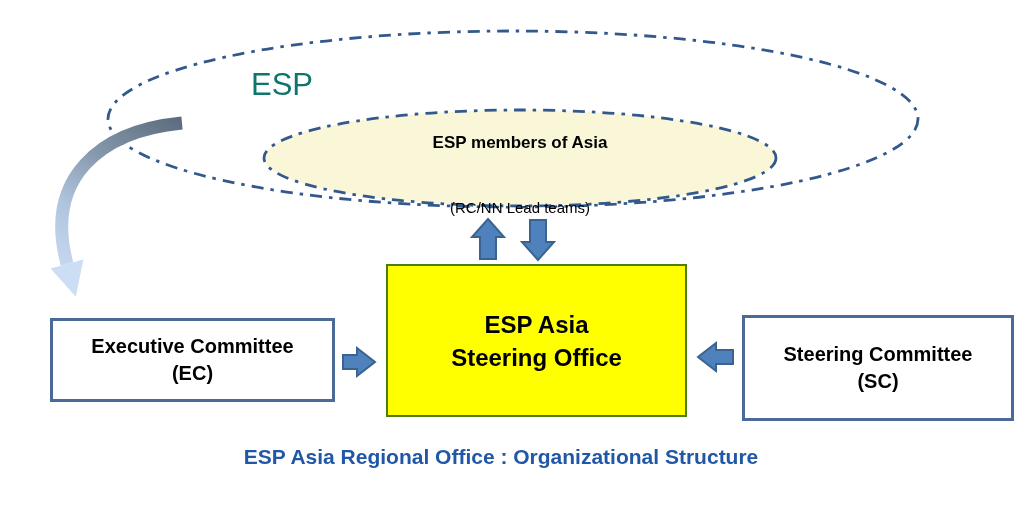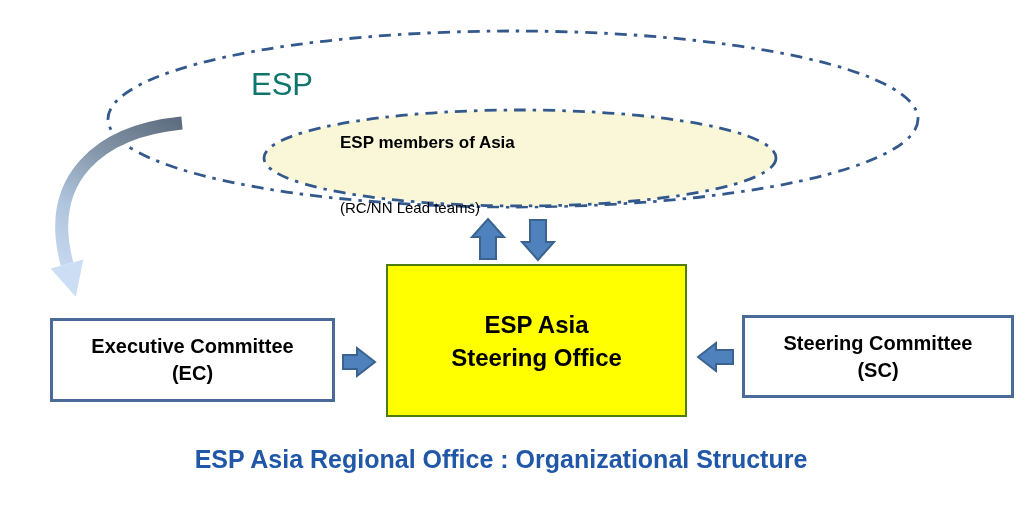--- a/index.html
+++ b/index.html
@@ -9,44 +9,44 @@
   }
   .stage svg { position:absolute; left:0; top:0; }
 
   .abs { position:absolute; }
 
   .esp-label {
     left:222px; top:66px; width:120px;
     font-size:31px; line-height:38px; color:#0f766e; text-align:center;
   }
 
-  .members-label { left:340px; top:131px; width:360px; color:#000; }
+  .members-label { left:340px; top:131px; width:360px; text-align:center; color:#000; }
   .members-label .t1 { font-weight:bold; font-size:17px; line-height:23px; }
   .members-label .t2 { font-size:15px; line-height:21px;margin-top:43px; }
 
   .box {
     position:absolute; display:flex; flex-direction:column;
     align-items:center; justify-content:center; text-align:center;
     box-sizing:border-box; color:#000;
   }
   .center-box {
     left:386px; top:264px; width:301px; height:153px;
     background:#FFFF00; border:2px solid #4d7c0f;
     font-weight:bold; font-size:24px; line-height:33px;
   }
   .committee {
     background:#ffffff; border:3px solid #4A6B9A;
     font-weight:bold; font-size:20px; line-height:27px;
   }
   .ec-box { left:50px; top:318px; width:285px; height:84px; }
-  .sc-box { left:742px; top:315px; width:272px; height:83px; }
+  .sc-box { left:742px; top:315px; width:272px; height:106px; }
 
   .caption {
     left:0; top:445px; width:1002px; text-align:center;
-    font-weight:bold; font-size:25px; color:#2057A7;
+    font-weight:bold; font-size:21px; color:#2057A7;
   }
 </style>
 </head>
 <body>
 
 <div class="stage">
 
   <svg width="1024" height="510" viewBox="0 0 1024 510">
     <defs>
       <linearGradient id="swooshGrad" gradientUnits="userSpaceOnUse" x1="182" y1="120" x2="70" y2="292">

